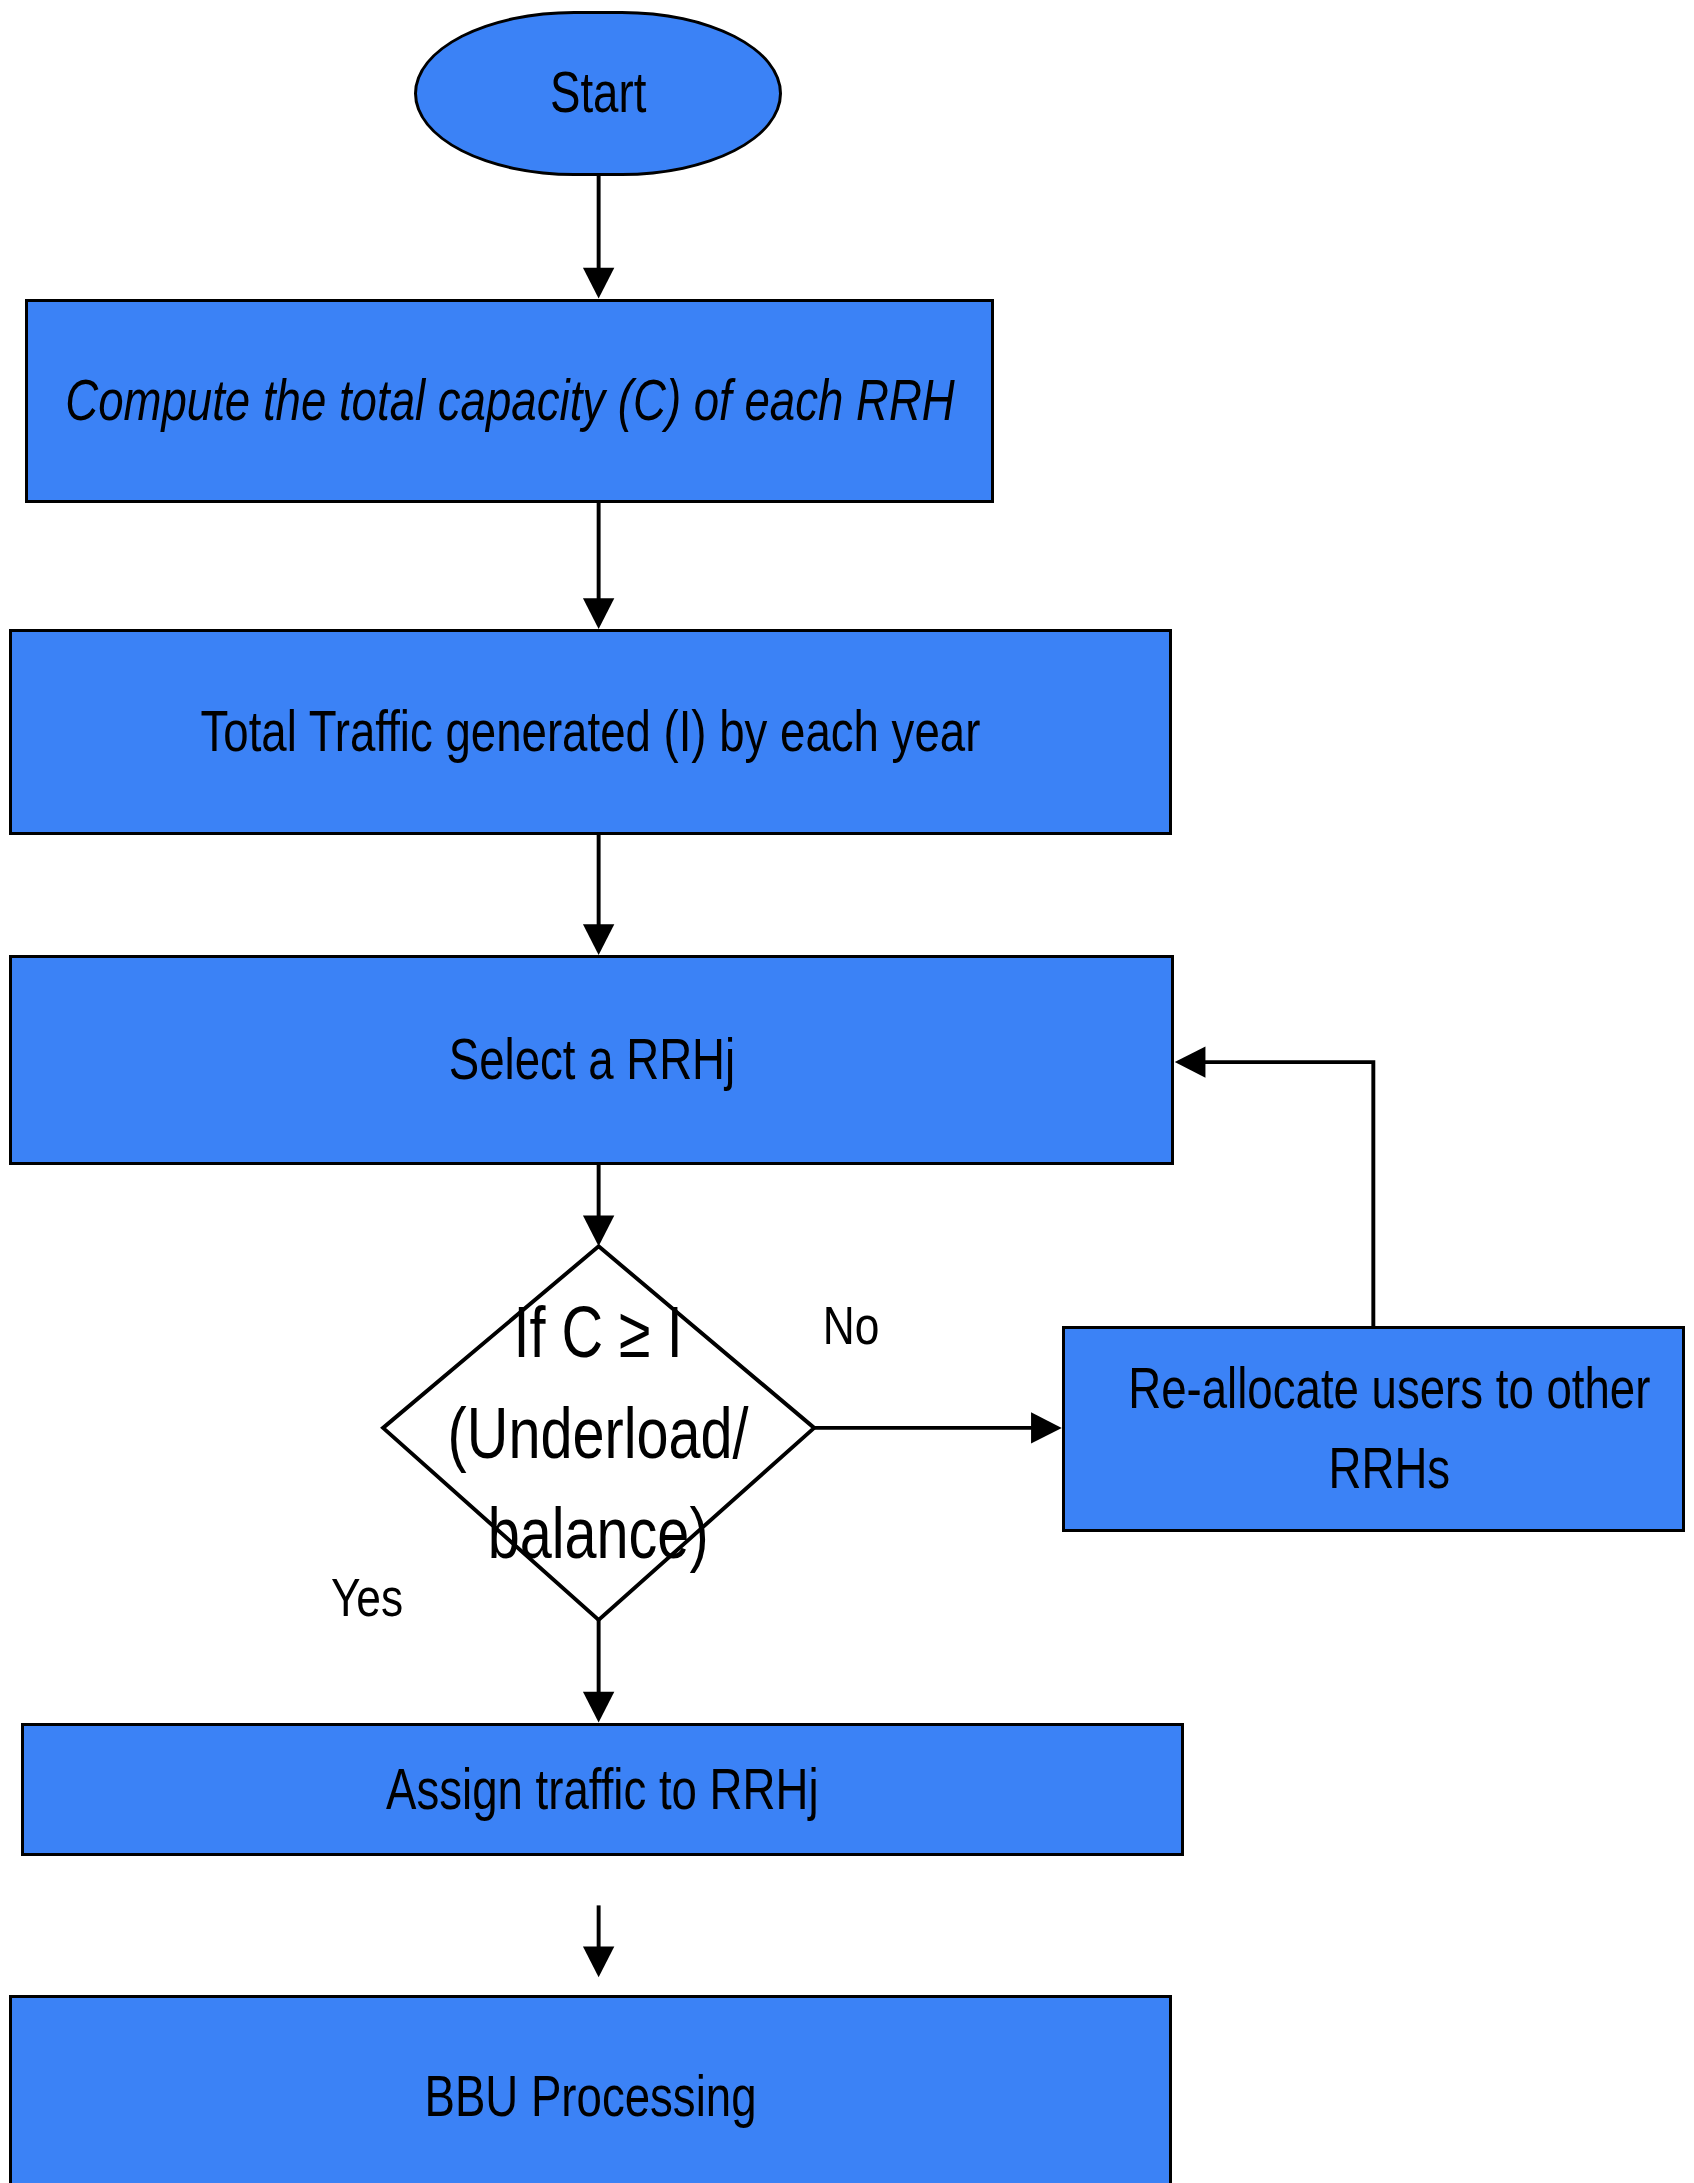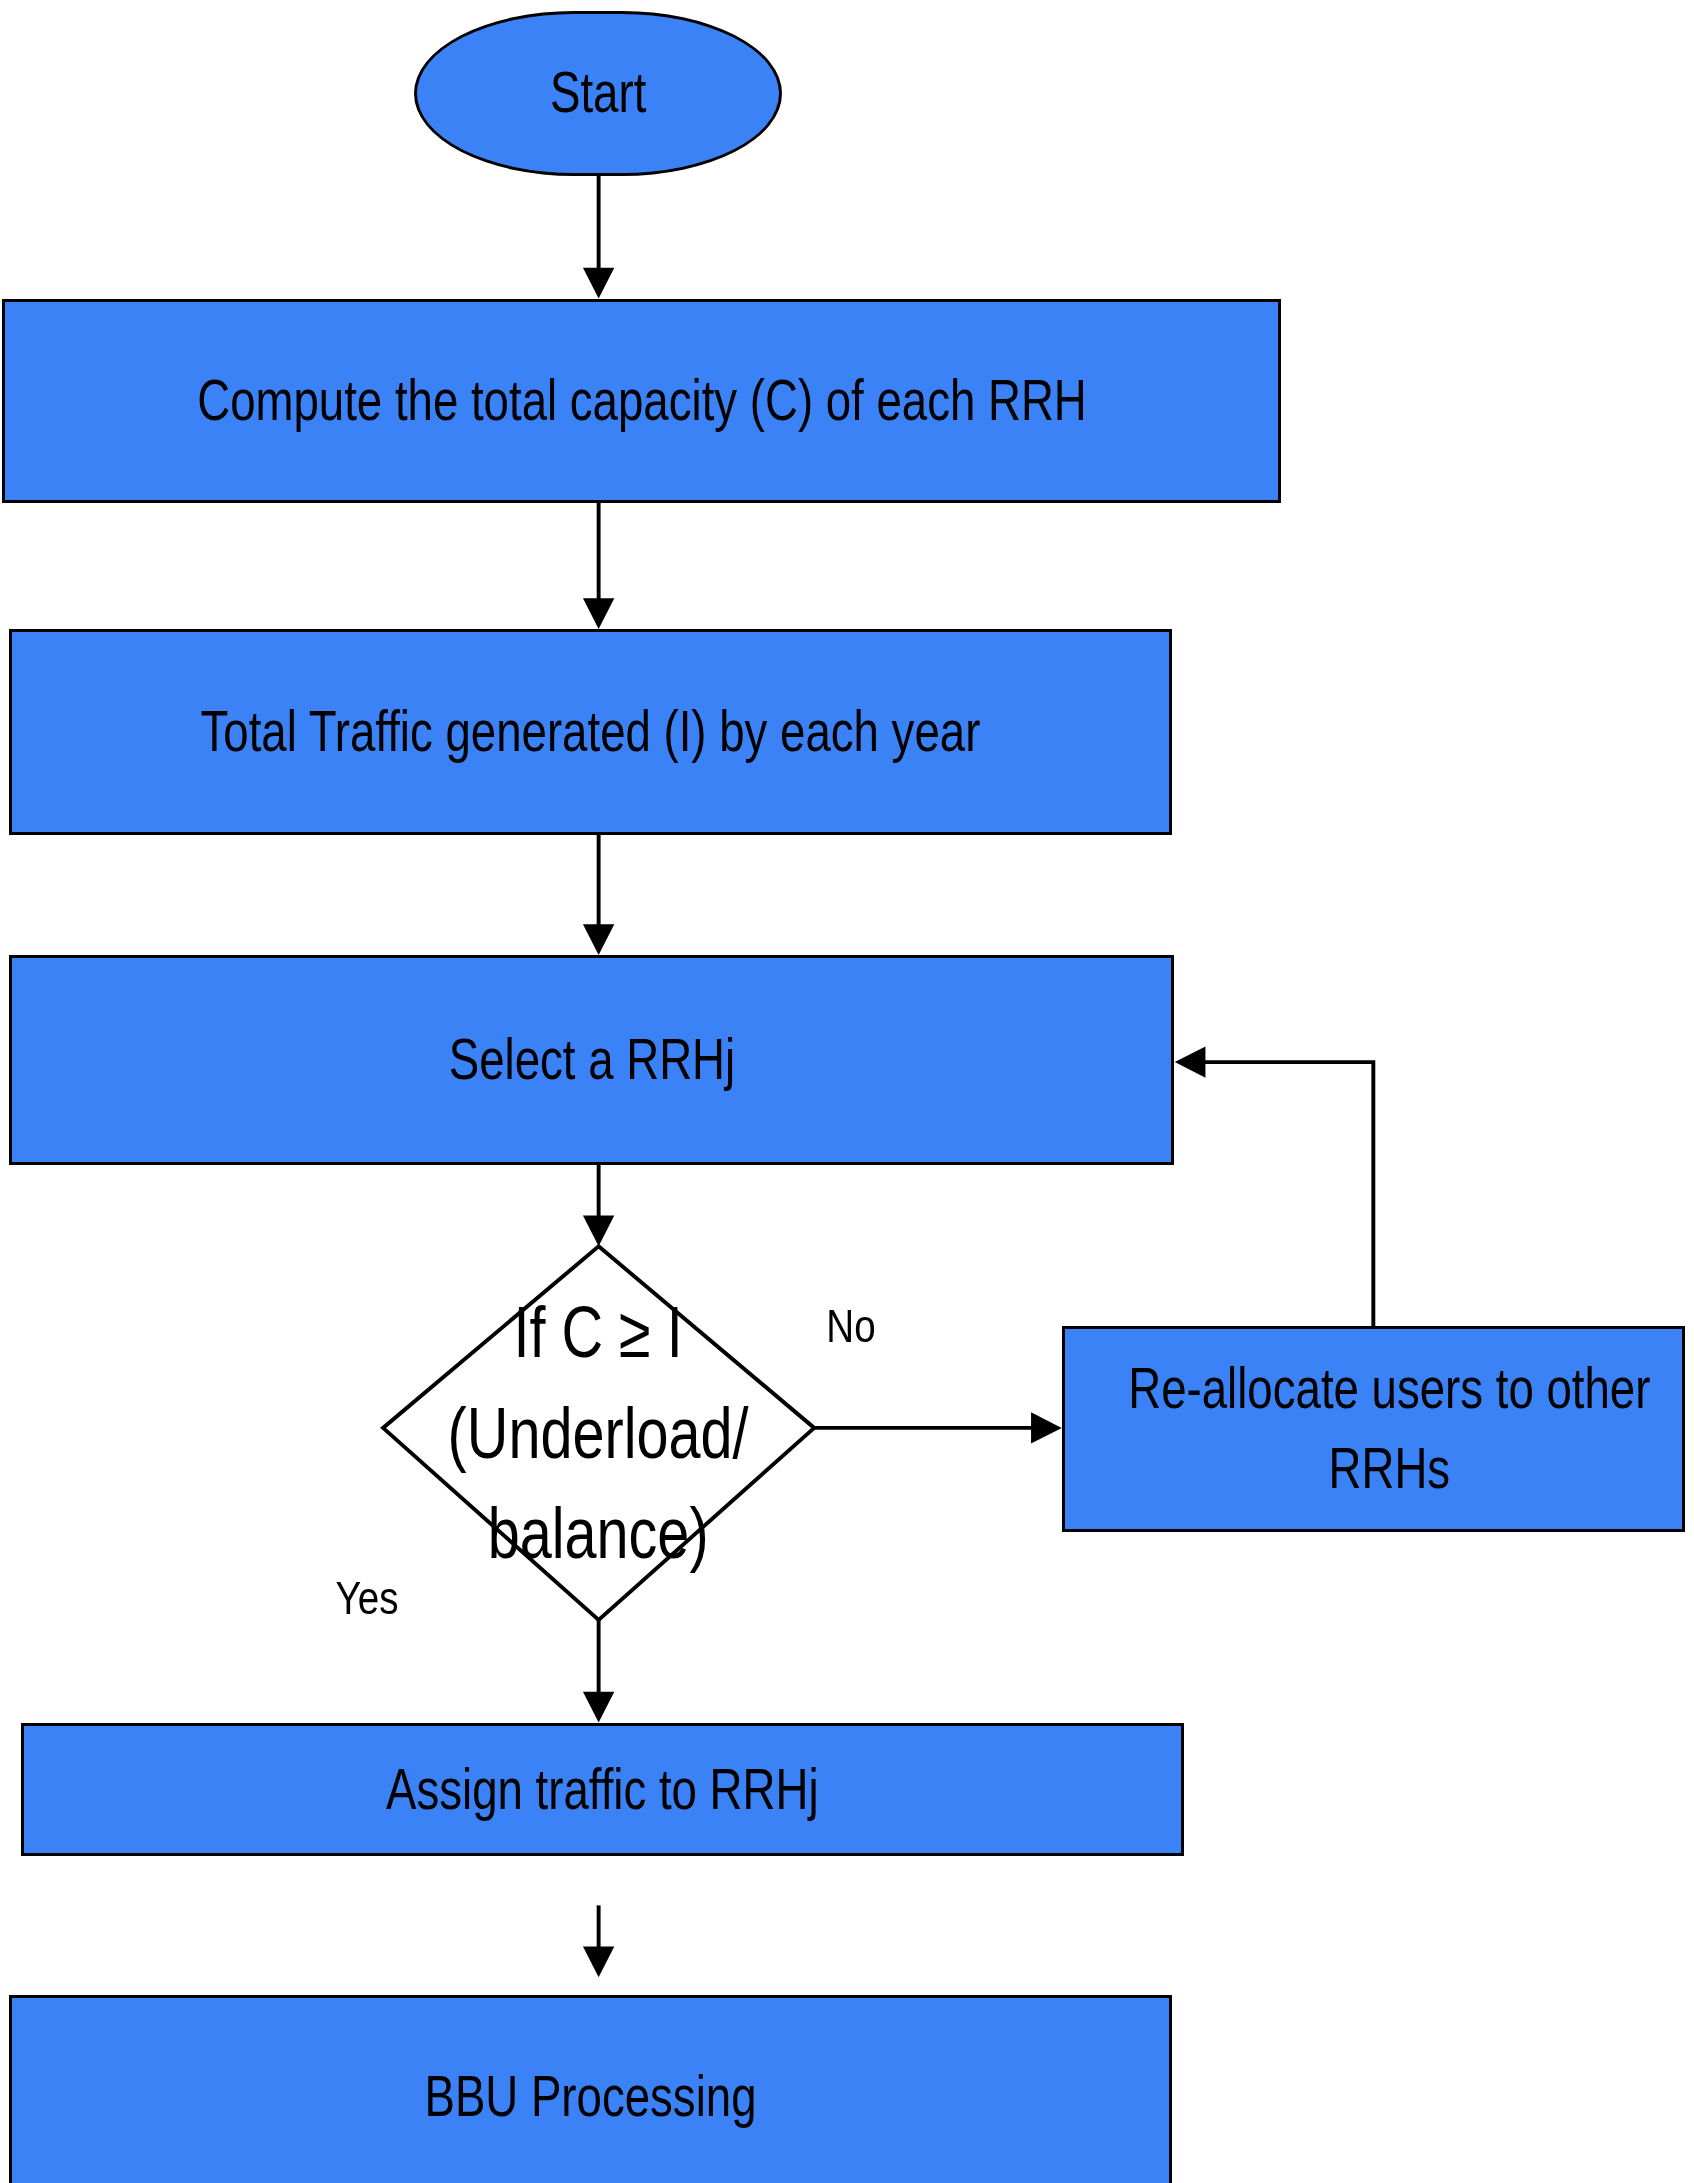--- a/index.html
+++ b/index.html
@@ -60,21 +60,21 @@
   }
   .multiline {
     display: flex;
     flex-direction: column;
     align-items: center;
     line-height: 1.4;
   }
   .edge-label {
     position: absolute;
     transform: translate(-50%, -50%);
-    font-size: 47px;
+    font-size: 54px;
     white-space: nowrap;
   }
   .edge-label .squeeze { transform: scaleX(0.82); }
 </style>
 </head>
 <body>
 
 <div class="canvas">
 
   <svg class="connectors" viewBox="0 0 2594 3342" xmlns="http://www.w3.org/2000/svg" fill="none" stroke="#000000" stroke-width="6">
@@ -119,21 +119,21 @@
     <g>
       <path d="M916 2917 V 2984"></path>
       <polygon fill="#000000" stroke="none" points="916,3027 892,2980 940,2980"></polygon>
     </g>
   </svg>
 
   <div class="node terminator" style="left:414px; top:10.5px; width:368px; height:165px;">
     <span class="label">Start</span>
   </div>
 
-  <div class="node" style="left:2px; top:299px; width:1279px; height:204px;">
+  <div class="node" style="left:25px; top:299px; width:969px; height:204px;font-style:italic;">
     <span class="label">Compute the total capacity (C) of each RRH</span>
   </div>
 
   <div class="node" style="left:9.1px; top:629px; width:1163px; height:206px;">
     <span class="label">Total Traffic generated (I) by each year</span>
   </div>
 
   <div class="node" style="left:9.1px; top:955px; width:1165px; height:210px;">
     <span class="label">Select a RRHj</span>
   </div>

